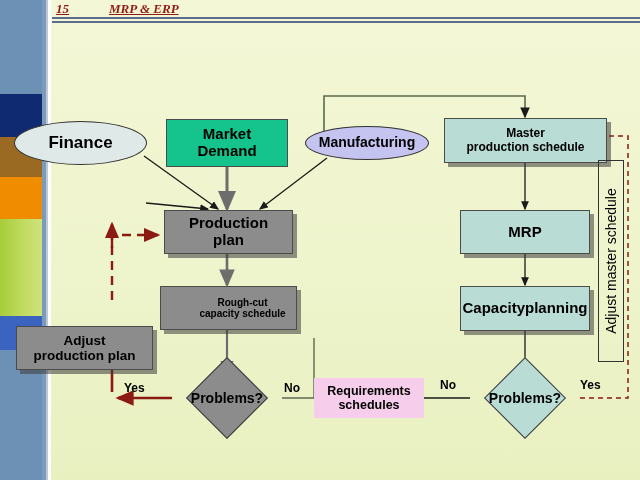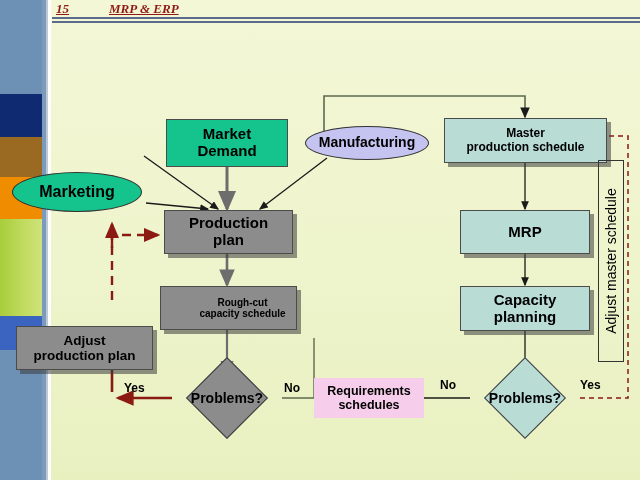--- a/index.html
+++ b/index.html
@@ -138,24 +138,24 @@
       <path d="M60,392 L60,356" fill="none" stroke="#8b1a12" stroke-width="2.6"></path>
 
       <path d="M60,300 L60,235 L106,235" fill="none" stroke="#8b1a12" stroke-width="2.4" stroke-dasharray="9,6" marker-end="url(#ahr)"></path>
       <path d="M60,248 L60,224" fill="none" stroke="#8b1a12" stroke-width="2.4" marker-end="url(#ahr)"></path>
 
       <path d="M418,398 L356,398" fill="none" stroke="#1a1a1a" stroke-width="1.4" marker-end="url(#ah)"></path>
 
       <path d="M528,398 L576,398 L576,136 L508,136" fill="none" stroke="#8b1a12" stroke-width="1.5" stroke-dasharray="5,4" marker-end="url(#ahr)"></path>
     </svg>
 
-
-    <div class="node ellipse green" id="n-marketing" style="left:-40px;top:172px;width:130px;height:40px;font-size:16px;">
-      <span>Marketing</span>
-    </div>
+    <div class="node ellipse pale" id="n-finance" style="left:-38px;top:121px;width:133px;height:44px;font-size:17px;">
+      <span>Finance</span>
+    </div>
+
 
     <div class="node rect green" id="n-market-demand" style="left:114px;top:119px;width:122px;height:48px;font-size:15px;flex-direction:column;">
       <span>Market</span>
       <span>Demand</span>
     </div>
 
     <div class="node ellipse lav" id="n-manufacturing" style="left:253px;top:126px;width:124px;height:34px;font-size:14px;">
       <span>Manufacturing</span>
     </div>
 
@@ -171,21 +171,21 @@
 
     <div class="node rect teal shadow" id="n-mrp" style="left:408px;top:210px;width:130px;height:44px;font-size:15px;">
       <span>MRP</span>
     </div>
 
     <div class="node rect gray shadow" id="n-rough-cut" style="left:108px;top:286px;width:137px;height:44px;font-size:10px;flex-direction:column;padding-left:28px;">
       <span>Rough-cut</span>
       <span>capacity schedule</span>
     </div>
 
-    <div class="node rect teal shadow" id="n-capacity" style="left:408px;top:286px;width:130px;height:45px;font-size:15px;flex-direction:column;">
+    <div class="node rect teal shadow" id="n-capacity" style="left:408px;top:286px;width:130px;height:45px;font-size:15px;flex-direction:row;">
       <span>Capacity</span>
       <span>planning</span>
     </div>
 
     <div class="node rect gray shadow" id="n-adjust-plan" style="left:-36px;top:326px;width:137px;height:44px;font-size:13.5px;flex-direction:column;">
       <span>Adjust</span>
       <span>production plan</span>
     </div>
 
     <div class="diamond" id="d-left" style="left:122px;top:375px;width:106px;height:46px;">

